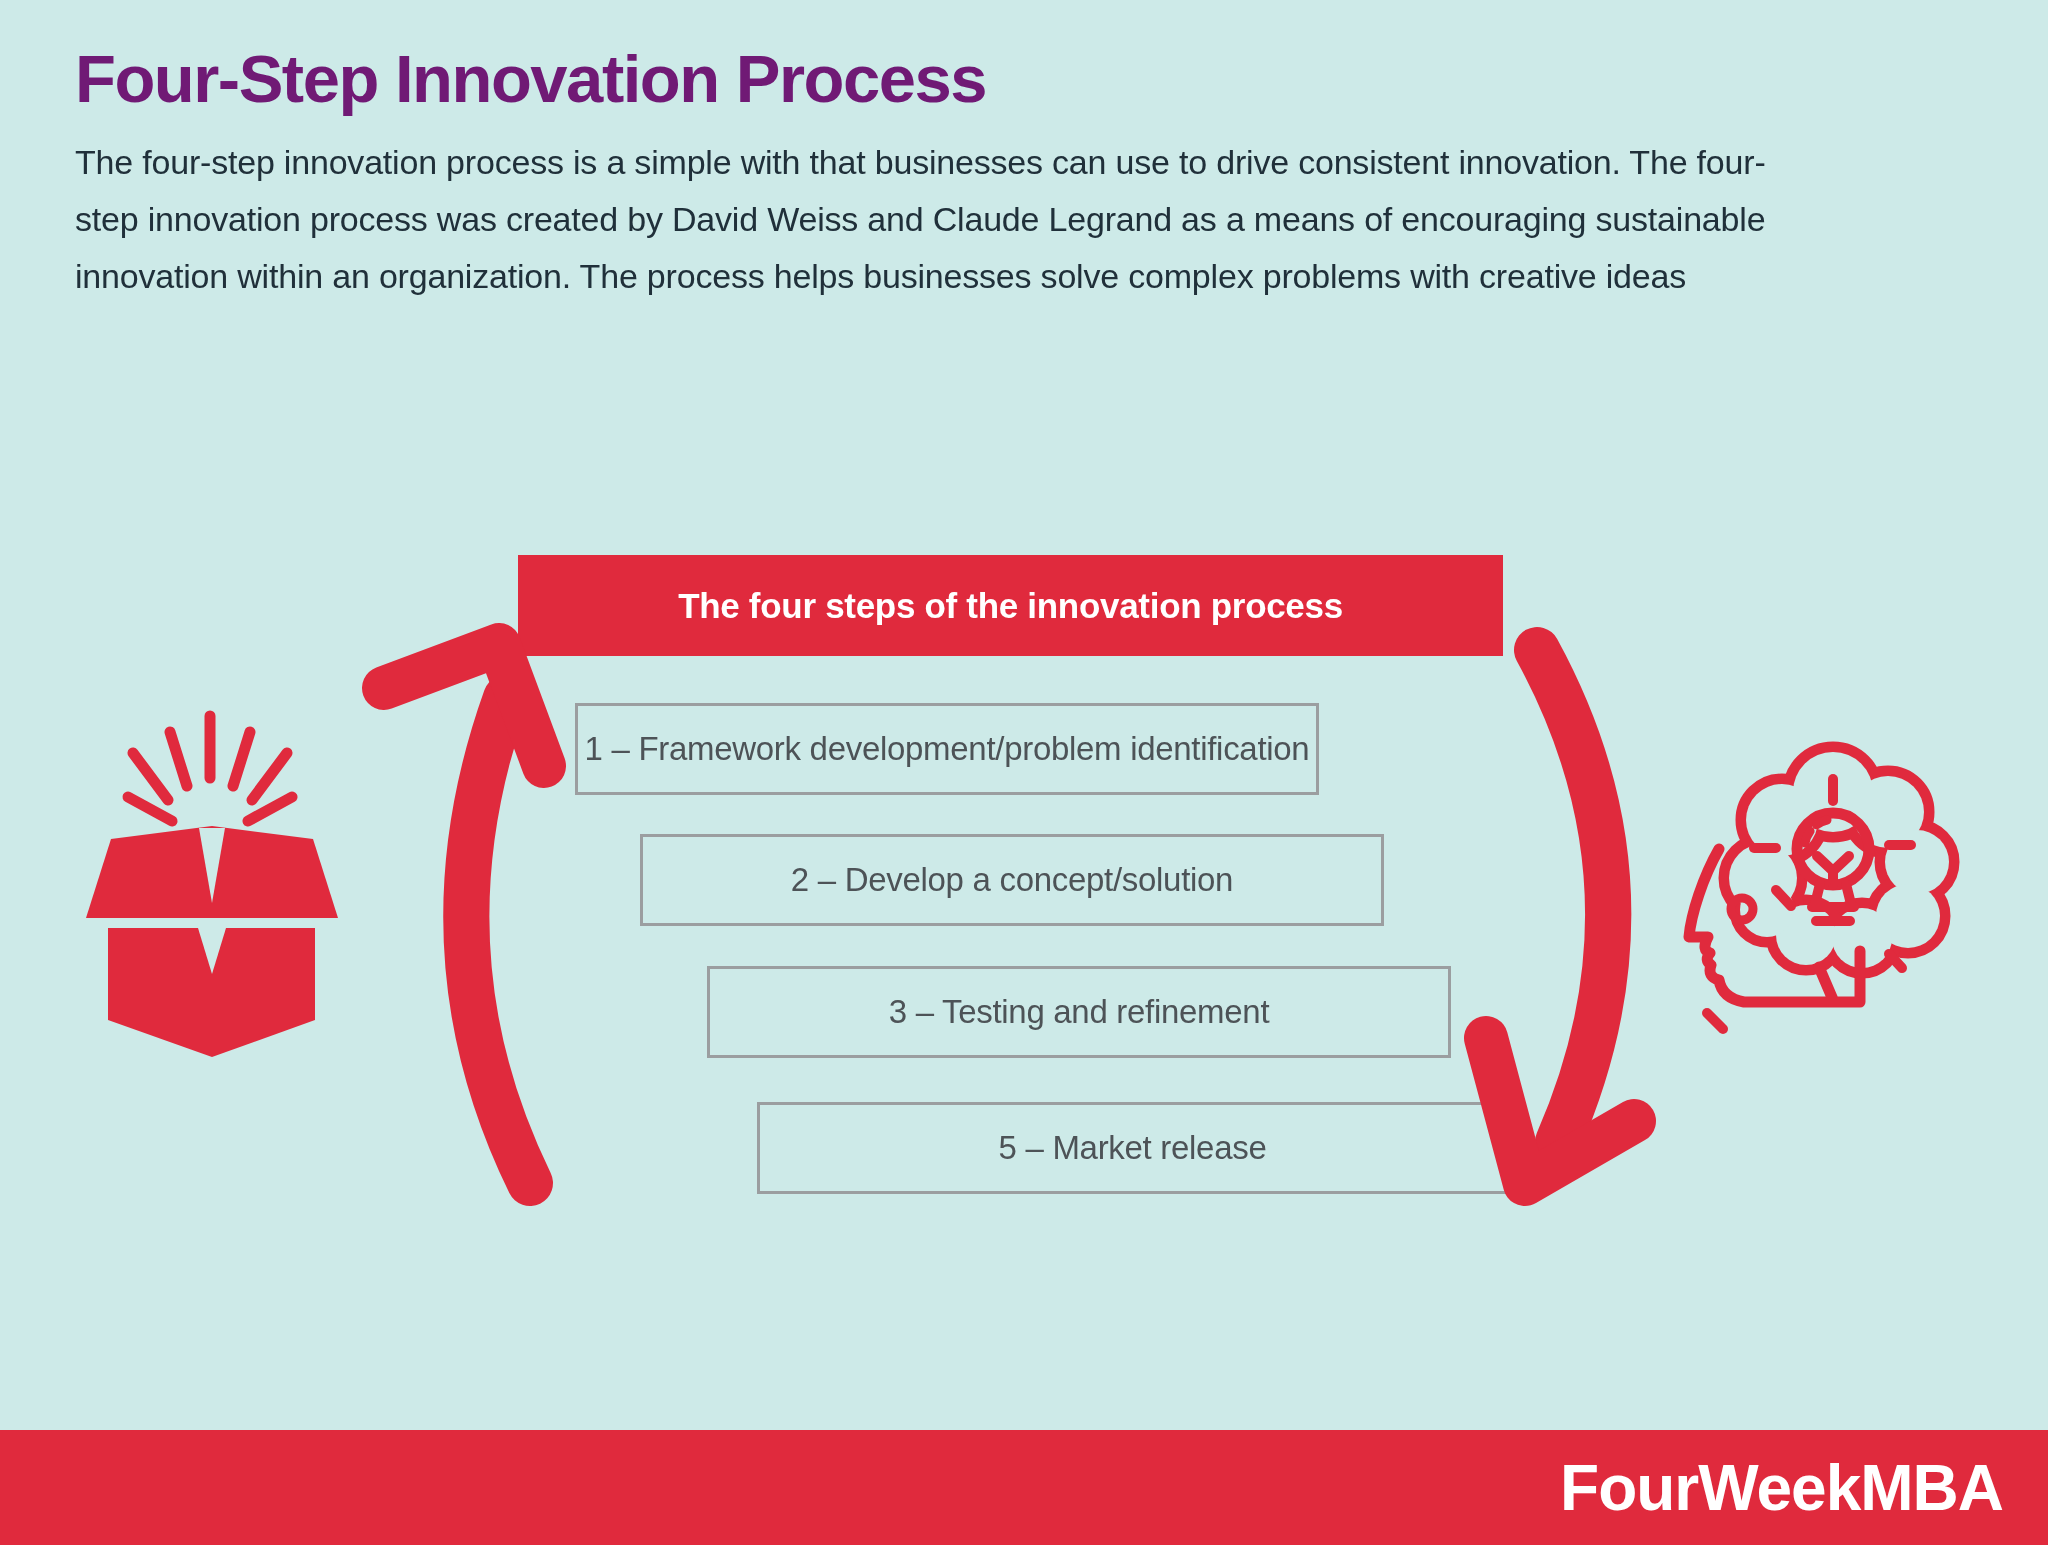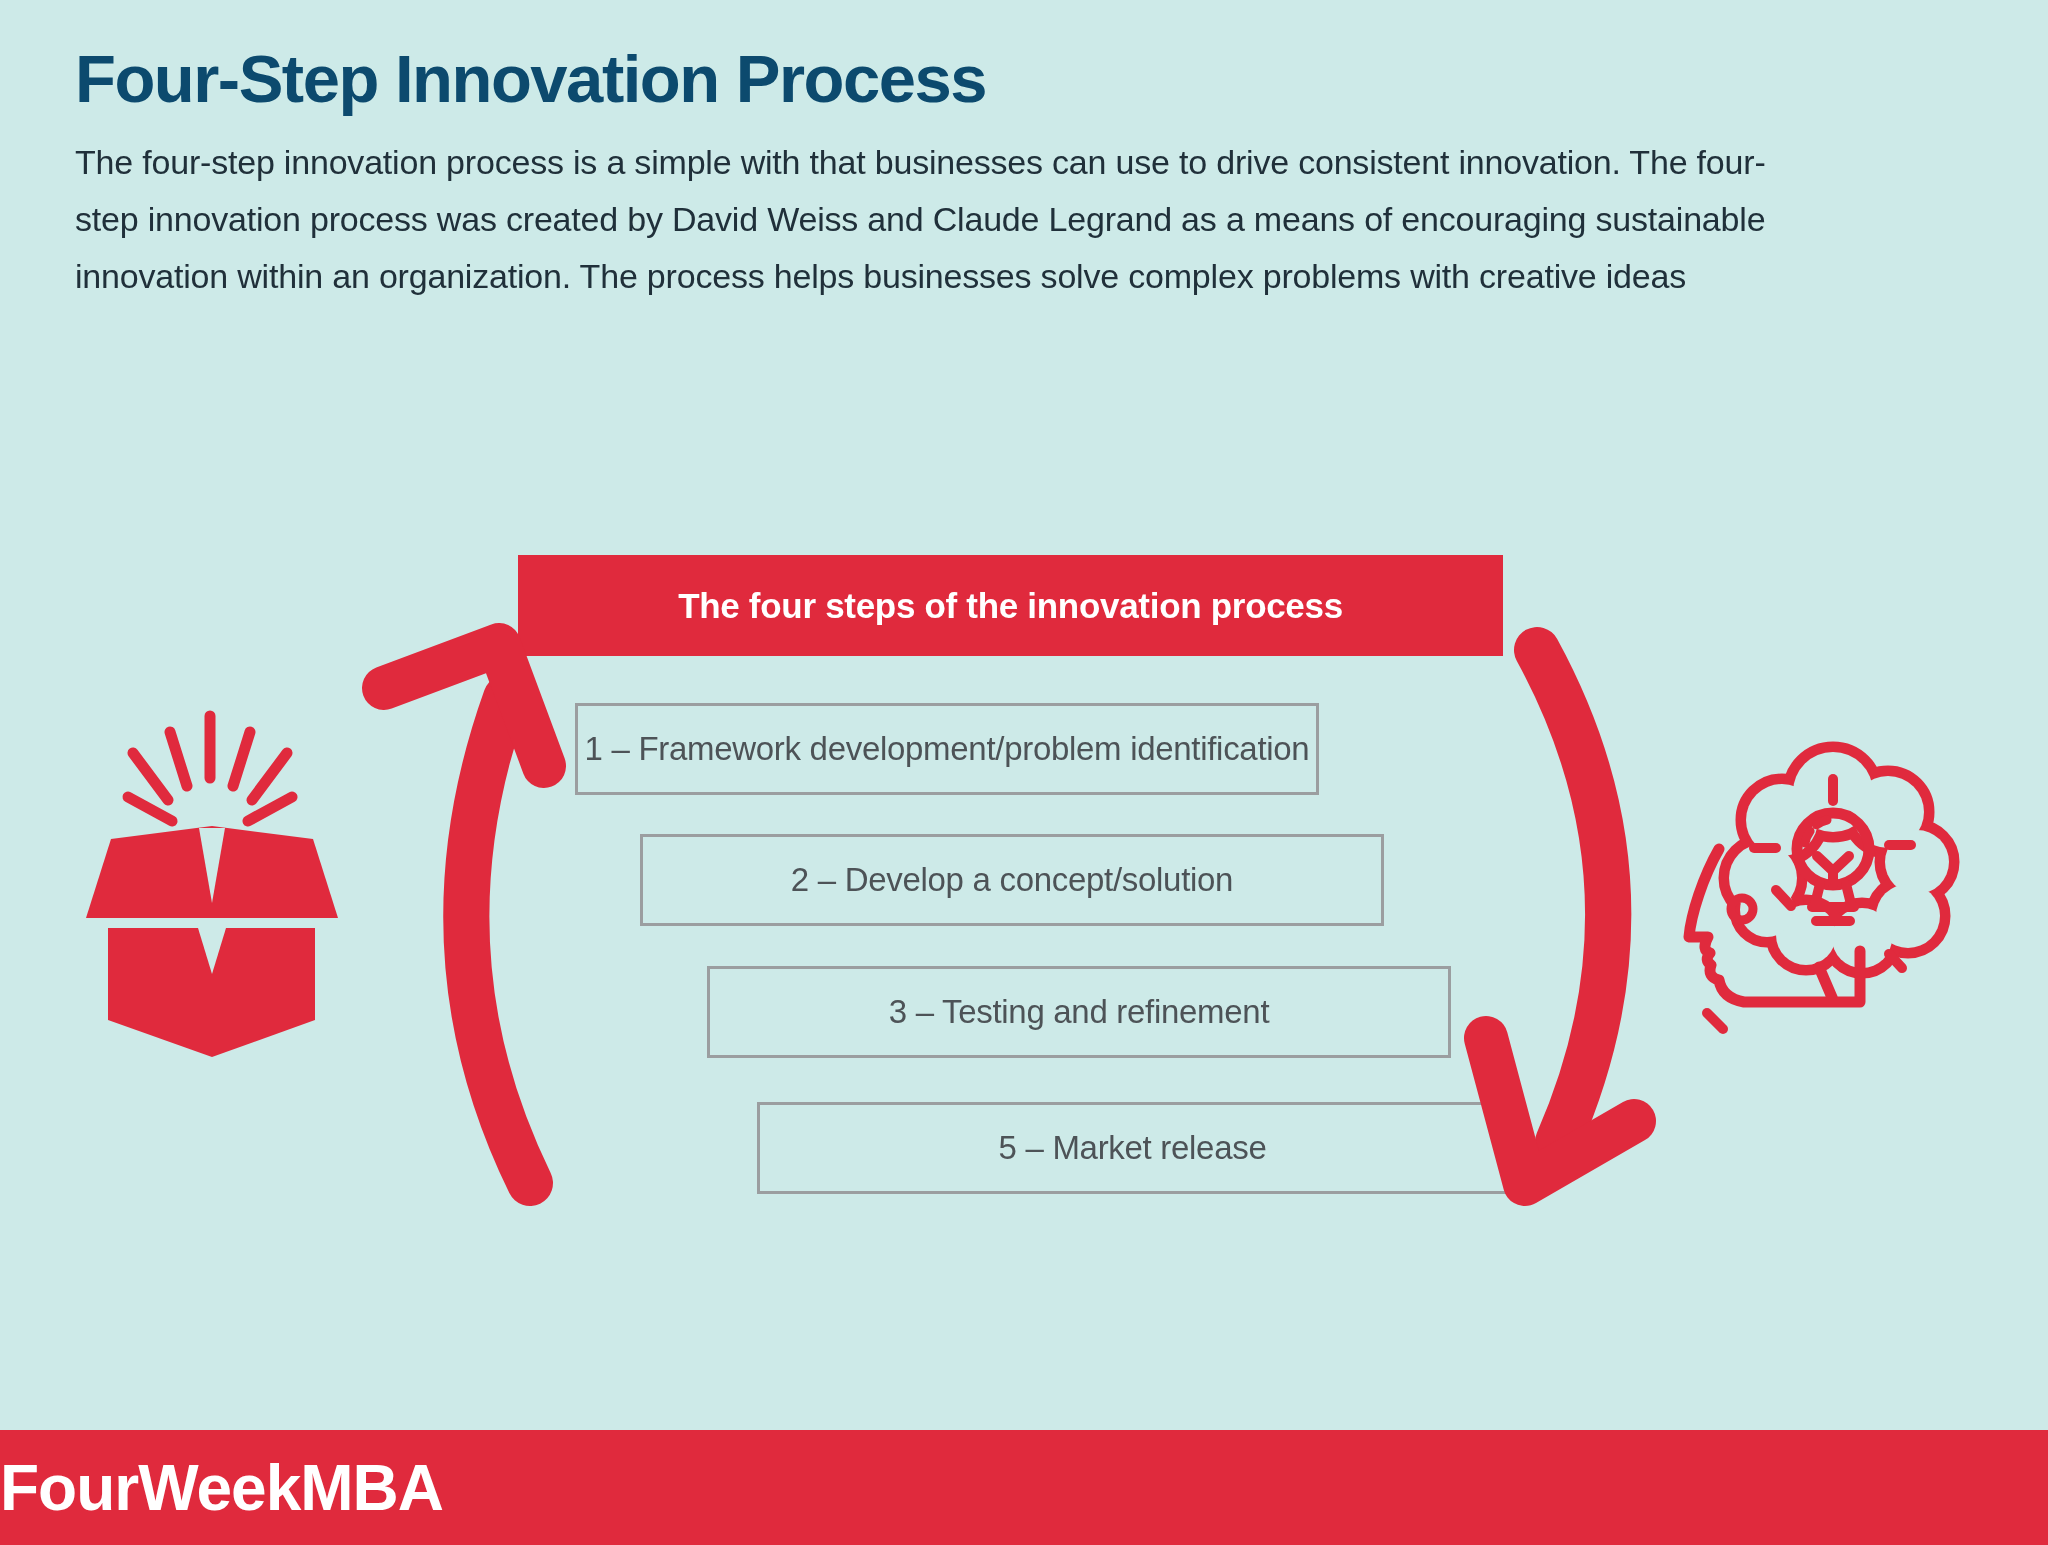--- a/index.html
+++ b/index.html
@@ -2,42 +2,42 @@
 <html><head>
 <meta charset="utf-8">
 <style>
   html,body{margin:0;padding:0;background:#cdeae8;}
   .canvas{
     position:relative;width:2048px;height:1545px;background:#cdeae8;
     overflow:hidden;font-family:"Liberation Sans",sans-serif;
   }
   .title{
     position:absolute;left:75px;top:40px;font-size:67px;font-weight:bold;
-    color:#0c4a6e;letter-spacing:-1.5px;white-space:nowrap;
+    color:#701a75;letter-spacing:-1.5px;white-space:nowrap;
   }
   .intro{position:absolute;left:75px;top:134px;color:#20303a;}
   .intro .line{font-size:34px;line-height:57px;white-space:nowrap;letter-spacing:-0.2px;}
   .header-bar{
     position:absolute;left:518px;top:555px;width:985px;height:101px;background:#e02a3d;
     display:flex;align-items:center;justify-content:center;
   }
   .header-bar span{color:#ffffff;font-weight:bold;font-size:35px;letter-spacing:-0.3px;}
   .step{
     position:absolute;width:738px;height:86px;border:3px solid #9b9ea0;
     display:flex;align-items:center;justify-content:center;
     font-weight:normal;font-size:33px;color:#4d5357;letter-spacing:-0.3px;white-space:nowrap;
   }
   .step-1{left:575px;top:703px;}
   .step-2{left:640px;top:834px;}
   .step-3{left:707px;top:966px;}
   .step-4{left:757px;top:1102px;width:745px;}
   .svg-layer{position:absolute;left:0;top:0;}
   .footer{
     position:absolute;left:0;top:1430px;width:2048px;height:115px;background:#e02a3d;
-    display:flex;align-items:center;
+    display:flex;align-items:center;justify-content:flex-end;
     padding-right:45px;box-sizing:border-box;
   }
   .footer span{color:#ffffff;font-weight:bold;font-size:64px;letter-spacing:-1px;}
 </style>
 </head>
 <body>
 
 <div class="canvas">
 
   <div class="title">Four-Step Innovation Process</div>

